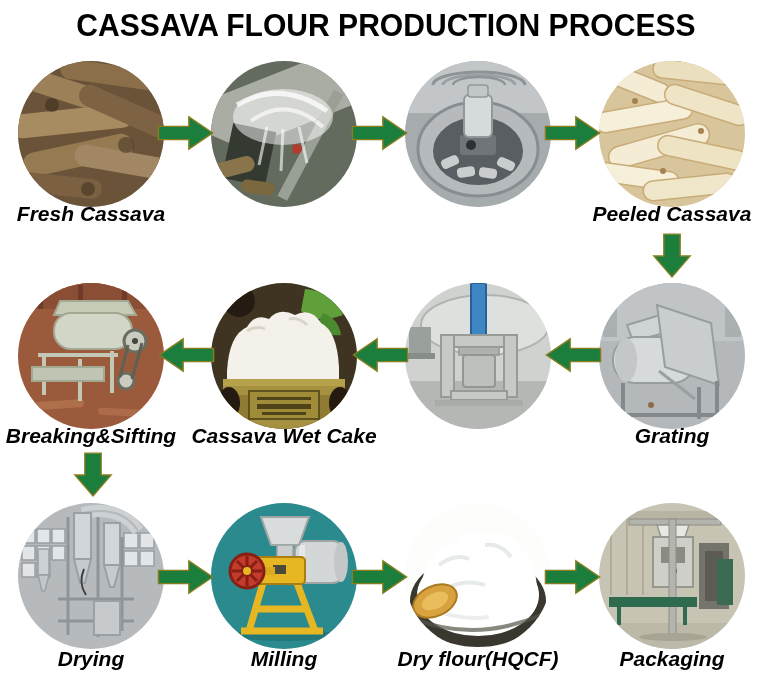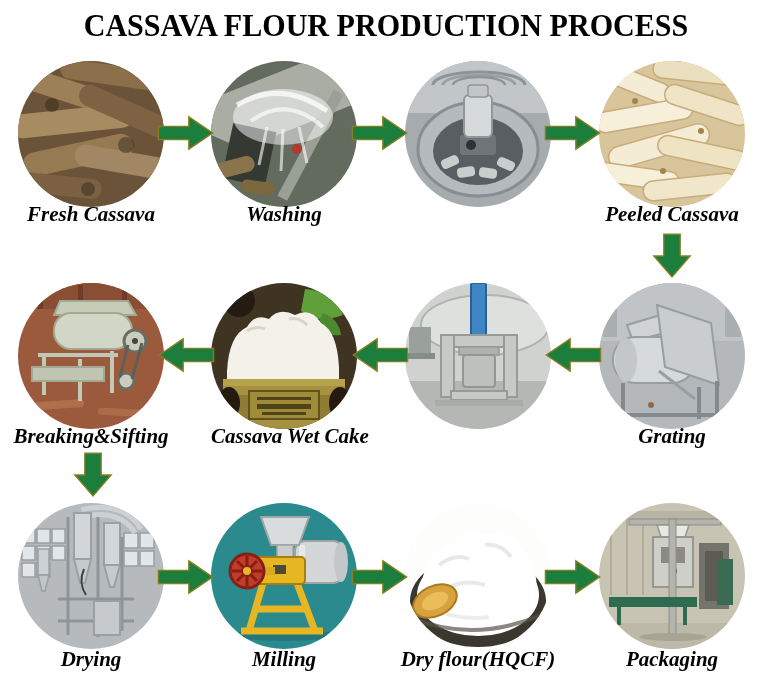--- a/index.html
+++ b/index.html
@@ -1,17 +1,17 @@
 <!DOCTYPE html>
 <html style="--background: #ffffff; --title: #000000; --label: #000000; --arrow-fill: #1b7e3c; --arrow-outline: #8a7d1f;"><head>
 <meta charset="utf-8">
 <style>
   html,body{margin:0;padding:0;background:#fff;}
   .canvas{position:relative;width:772px;height:687px;background:var(--background,#fff);
-          font-family:Liberation Serif, serif;overflow:hidden;}
+          font-family:Liberation Sans, sans-serif;overflow:hidden;}
   .title{position:absolute;top:8px;left:0;width:100%;text-align:center;
          font-size:31px;font-weight:800;letter-spacing:0px;color:var(--title,#000);
          transform:scaleX(0.97);white-space:nowrap;}
   .photo{position:absolute;width:146px;height:146px;border-radius:50%;overflow:hidden;}
   .photo svg{display:block;width:146px;height:146px;}
   .step-label{position:absolute;width:210px;text-align:center;font-size:21px;
               font-weight:bold;font-style:italic;color:var(--label,#000);white-space:nowrap;}
   .arrow{position:absolute;}
   .arrow svg{display:block;}
   .arrow polygon{fill:var(--arrow-fill,#1b7e3c);stroke:var(--arrow-outline,#8a7d1f);stroke-width:1.5;}
@@ -245,25 +245,24 @@
       <circle cx="74" cy="68" r="4" fill="#2e6b4f"></circle>
       <rect x="70" y="16" width="7" height="116" fill="#b4b4ae" stroke="#8e8e86" stroke-width="1"></rect>
       <rect x="10" y="94" width="88" height="10" fill="#2e6b4f"></rect>
       <path d="M20,104 V122 M86,104 V122" stroke="#2e6b4f" stroke-width="4"></path>
       <rect x="118" y="56" width="16" height="46" fill="#3a6b52"></rect>
       <ellipse cx="74" cy="134" rx="34" ry="4" fill="#a8a494"></ellipse>
     </svg>
   </div>
 
   <div class="step-label" style="left:-14px;top:202px">Fresh Cassava</div>
-  <div class="step-label" style="left:179px;top:202px">Washing</div>
   <div class="step-label" style="left:567px;top:202px">Peeled Cassava</div>
 
   <div class="step-label" style="left:-14px;top:424px">Breaking&amp;Sifting</div>
-  <div class="step-label" style="left:185px;top:424px">Cassava Wet Cake</div>
+  <div class="step-label" style="left:179px;top:424px">Cassava Wet Cake</div>
   <div class="step-label" style="left:567px;top:424px">Grating</div>
 
   <div class="step-label" style="left:-14px;top:647px">Drying</div>
   <div class="step-label" style="left:179px;top:647px">Milling</div>
   <div class="step-label" style="left:373px;top:647px">Dry flour(HQCF)</div>
   <div class="step-label" style="left:567px;top:647px">Packaging</div>
 
   <div class="arrow" style="left:157px;top:114px">
     <svg width="58" height="38" viewBox="0 0 60 40">
         <polygon points="1,13 33,13 33,3 58,20 33,37 33,27 1,27"></polygon>

